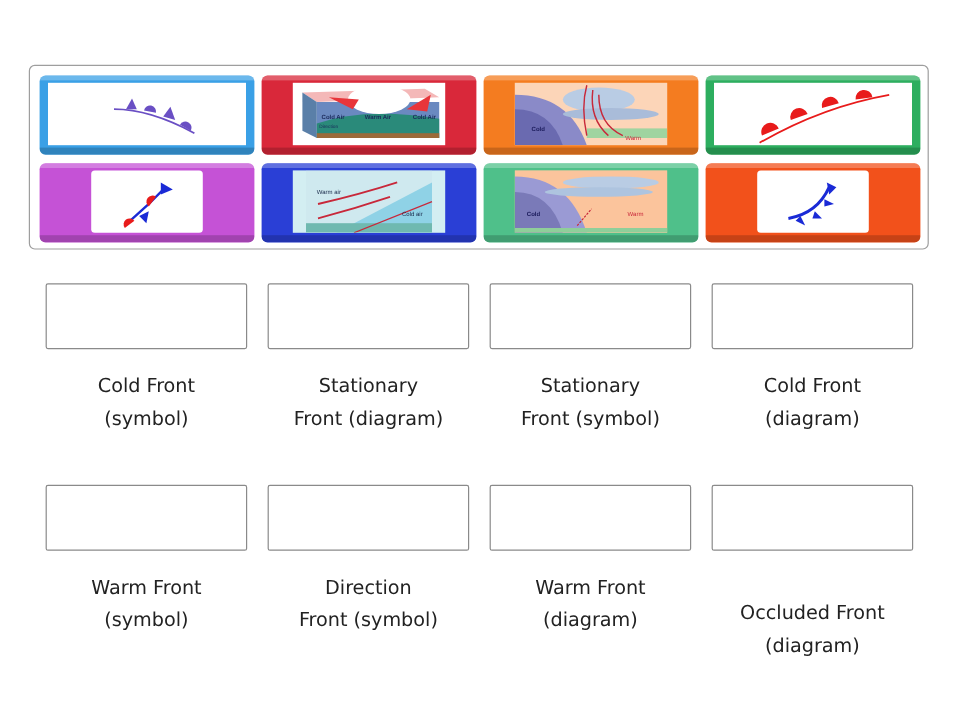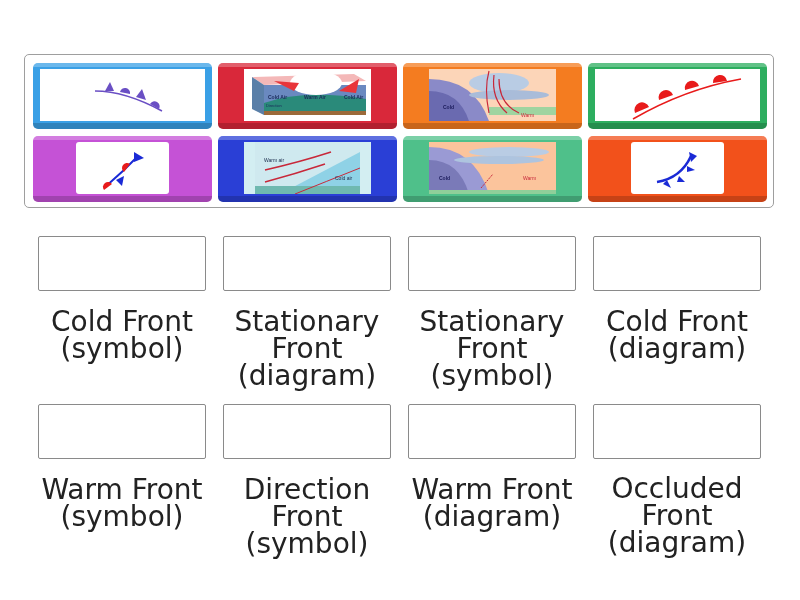--- a/index.html
+++ b/index.html
@@ -30,21 +30,21 @@
   .card.narrow .img { left: 43px; right: 43px; border-radius: 3px; }
   .card.mid .img { left: 26px; right: 26px; }
   svg { display: block; width: 100%; height: 100%; }
 
   .slot {
     position: absolute; width: 168px; height: 55px; border: 1px solid #8a8a8a;
     border-radius: 2px; box-sizing: border-box; background: #fff;
   }
   .label {
     position: absolute; width: 184px; text-align: center; color: #222;
-    font-family: "DejaVu Sans", sans-serif; font-size: 28px; line-height: 27px;
+    font-family: "DejaVu Sans", sans-serif; font-size: 16px; line-height: 27px;
     white-space: pre-line;
   }
 </style>
 </head>
 <body>
 
 <div class="tray"></div>
 
 <div class="card full" style="left:33px;top:63px;background:#3aa0e6;">
   <div class="img">
@@ -180,14 +180,14 @@
 <div class="slot" style="left:223px;top:404px;"></div>
 <div class="slot" style="left:408px;top:404px;"></div>
 <div class="slot" style="left:593px;top:404px;"></div>
 
 <div class="label" style="left:30px;top:476px;">Warm Front
 (symbol)</div>
 <div class="label" style="left:215px;top:476px;">Direction
 Front (symbol)</div>
 <div class="label" style="left:400px;top:476px;">Warm Front
 (diagram)</div>
-<div class="label" style="left:585px;top:475px;text-align:center;">Occluded Front
+<div class="label" style="left:585px;top:497px;text-align:center;">Occluded Front
 (diagram)</div>
 
 </body></html>

